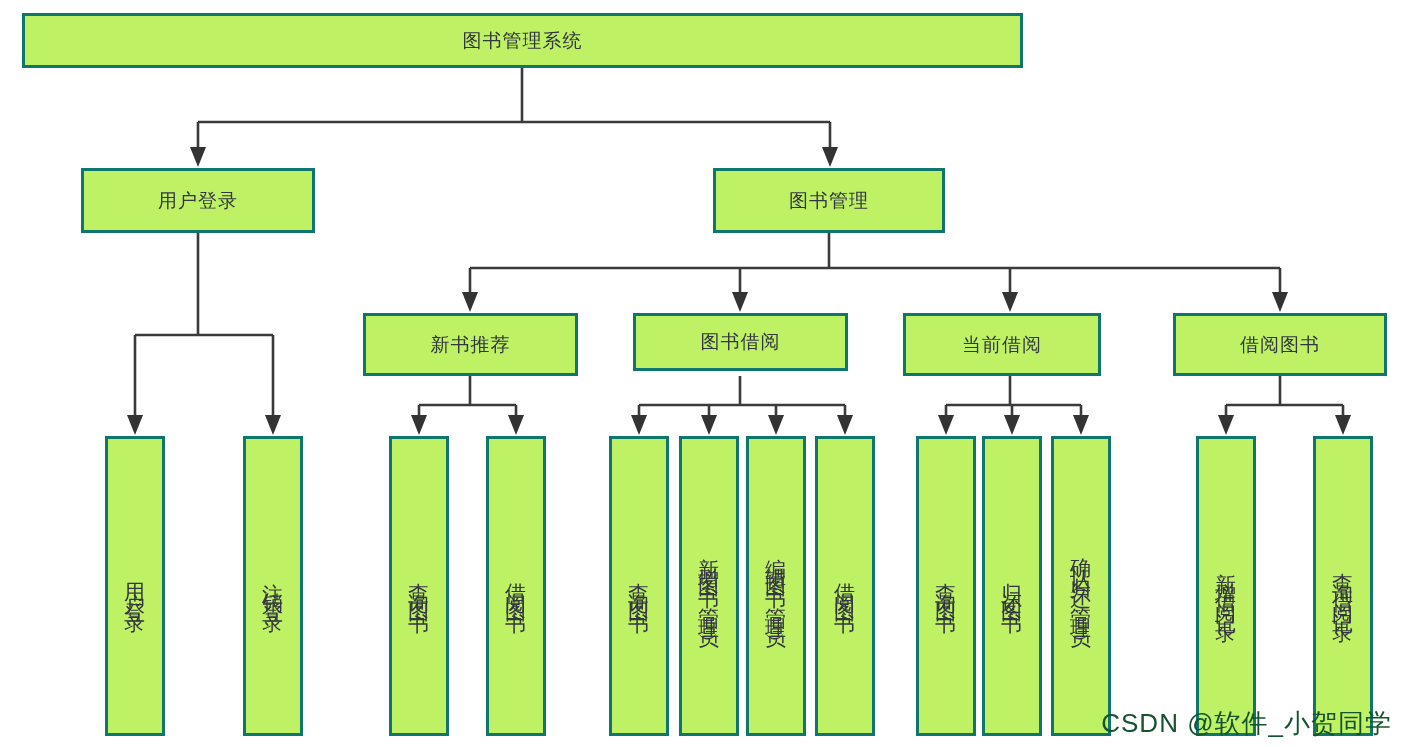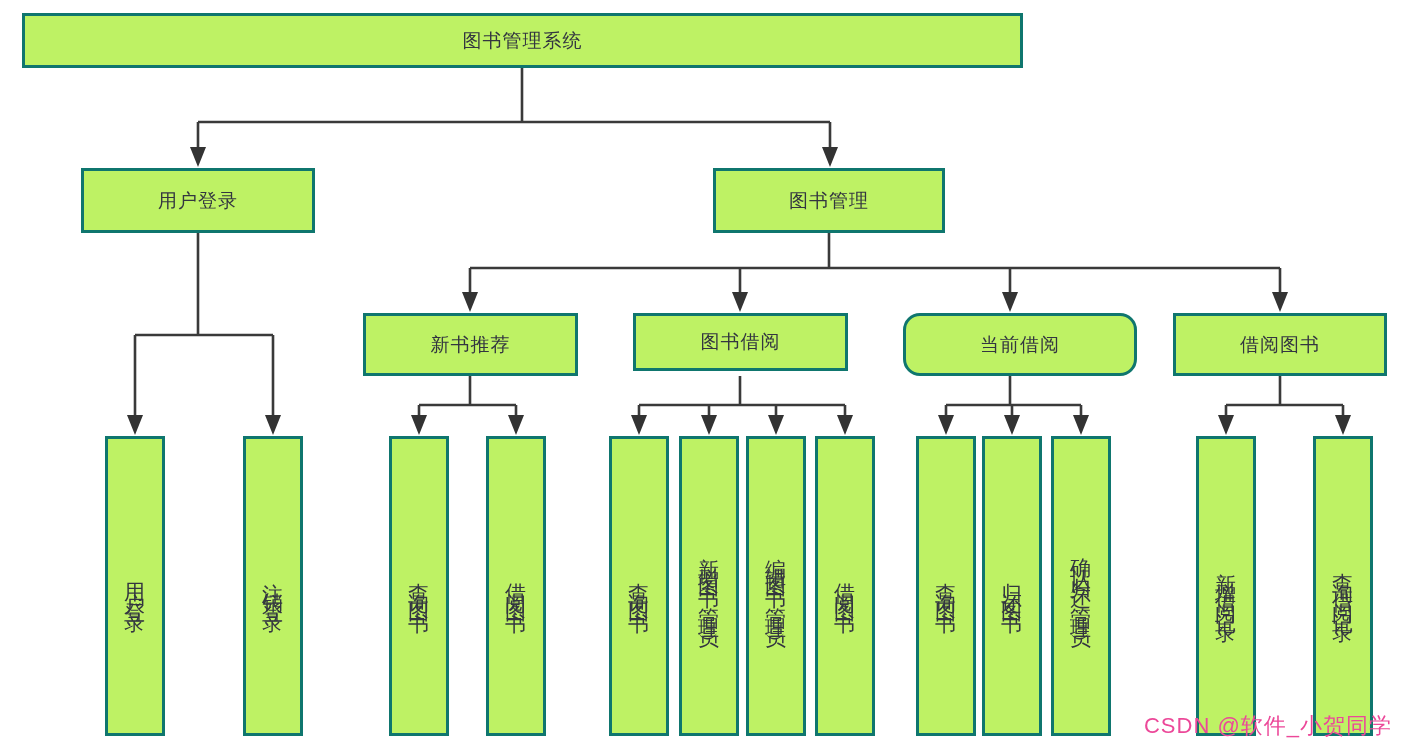--- a/index.html
+++ b/index.html
@@ -55,22 +55,22 @@
   .node-v .vtext {
     writing-mode: vertical-rl;
     text-orientation: mixed;
     letter-spacing: 10px;
     line-height: 1;
   }
   .watermark {
     position: absolute;
     right: 13px;
     bottom: 6px;
-    font-size: 22px;
-    color: #ec4899;
+    font-size: 26px;
+    color: #14532d;
     letter-spacing: 1px;
     white-space: nowrap;
   }
 </style>
 </head>
 <body>
 
 <div class="stage">
 
   <svg class="connector-layer" viewBox="0 0 1405 747" xmlns="http://www.w3.org/2000/svg">
@@ -133,21 +133,21 @@
   <div class="node node-h" style="left:713px; top:168px; width:232px; height:65px;">
     <span>图书管理</span>
   </div>
 
   <div class="node node-h" style="left:363px; top:313px; width:215px; height:63px;">
     <span>新书推荐</span>
   </div>
   <div class="node node-h" style="left:633px; top:313px; width:215px; height:58px;">
     <span>图书借阅</span>
   </div>
-  <div class="node node-h" style="left:903px; top:313px; width:234px; height:63px;border-radius:17px;">
+  <div class="node node-h" style="left:903px; top:313px; width:198px; height:63px;">
     <span>当前借阅</span>
   </div>
   <div class="node node-h" style="left:1173px; top:313px; width:214px; height:63px;">
     <span>借阅图书</span>
   </div>
 
   <div class="node node-v" style="left:105px; top:436px; width:60px; height:300px;">
     <span class="vtext">用户登录</span>
   </div>
   <div class="node node-v" style="left:243px; top:436px; width:60px; height:300px;">

